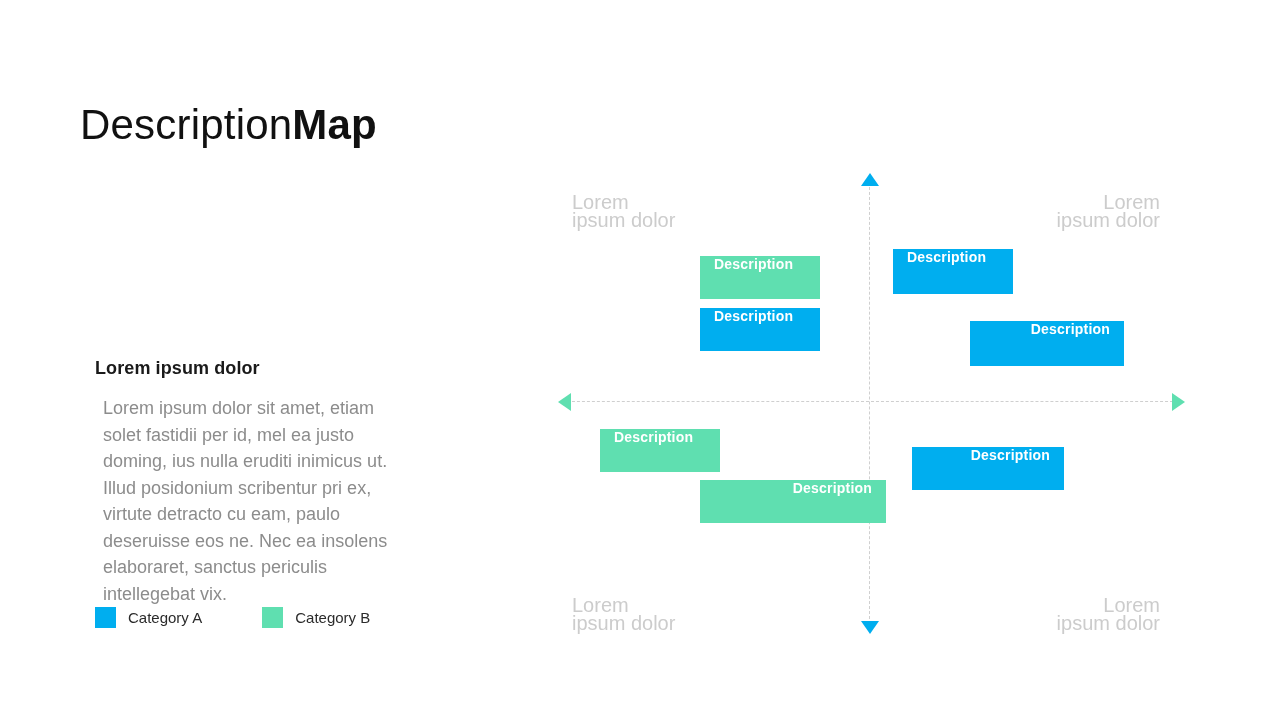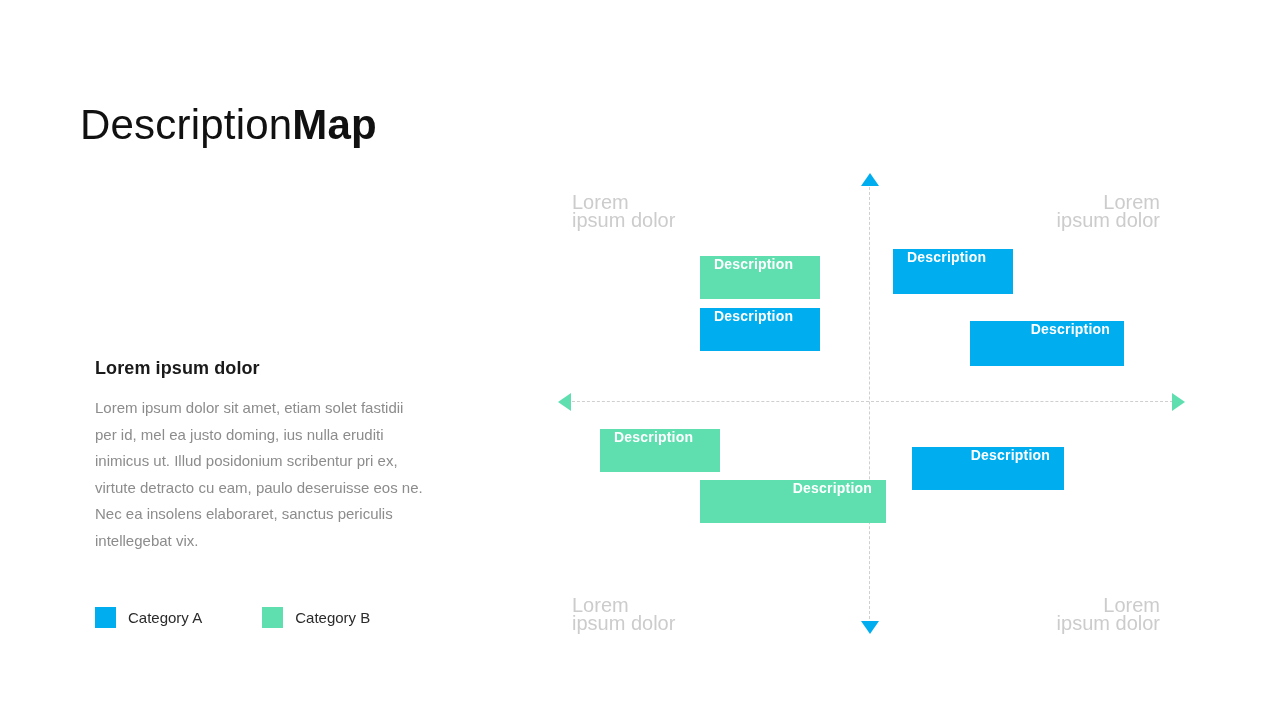--- a/index.html
+++ b/index.html
@@ -37,24 +37,24 @@
     width: 330px;
   }
   #left-heading {
     font-size: 18px;
     font-weight: 700;
     color: #1a1a1a;
     margin: 0 0 16px 0;
     letter-spacing: 0.1px;
   }
   #left-body {
-    font-size: 15px;
+    font-size: 18px;
     line-height: 26.5px;
     color: #8c8c8c;
-    margin: 0;
+    margin: 8px;
     font-weight: 400;
   }
 
   
   #legend {
     position: absolute;
     left: 95px;
     top: 607px;
     display: flex;
     align-items: center;

